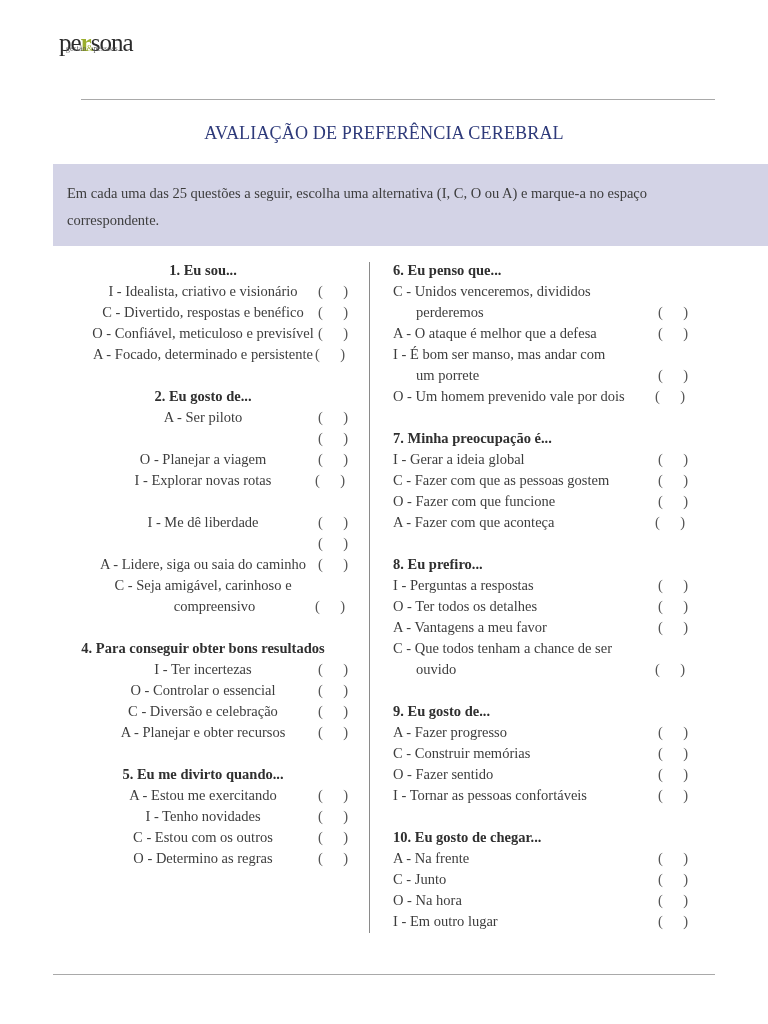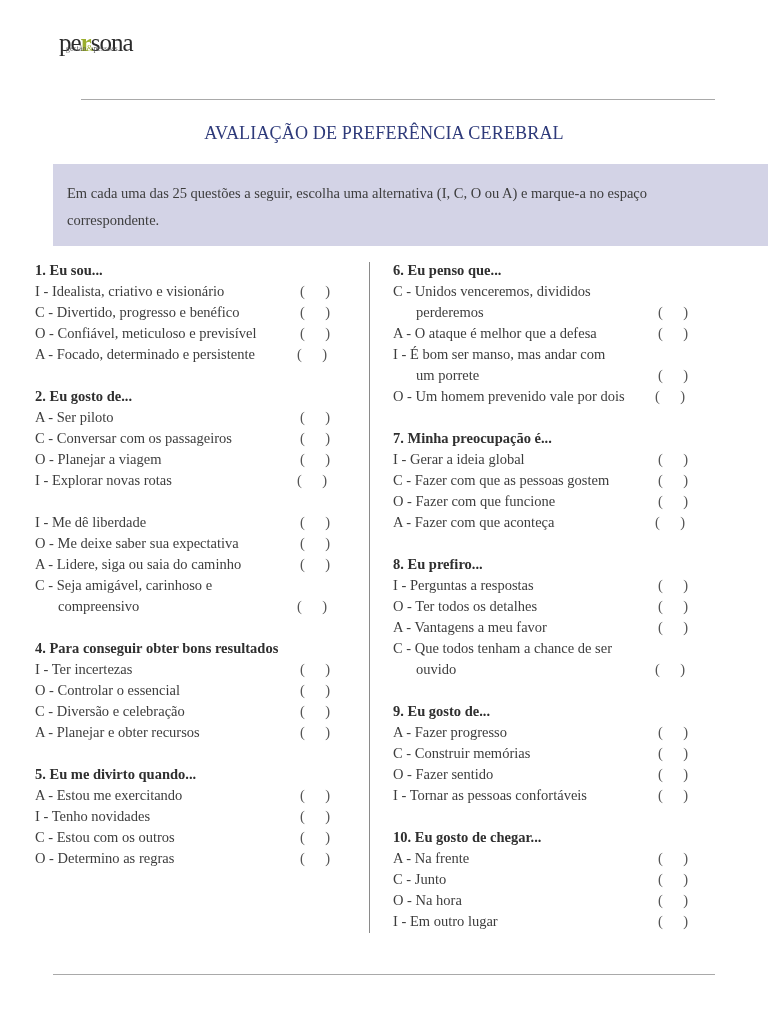--- a/index.html
+++ b/index.html
@@ -104,21 +104,21 @@
       top: 262px;
       width: 0;
       height: 671px;
       border-left: 1.5px solid #8a8a8a;
     }
     
     .col {
       position: absolute;
       top: 260px;
     }
-    .col-left { left: 35px; width: 300px; }
+    .col-left { left: 53px; width: 300px; text-align: center; }
     .col-right { left: 393px; width: 300px; }
 
     .question { margin: 0; }
     .q-title {
       font-weight: bold;
       font-size: 14.5px;
       line-height: 21px;
       color: #2f2f2f;
       white-space: nowrap;
     }
@@ -172,21 +172,21 @@
   <div class="question">
     <div class="q-title">1.  Eu sou...</div>
     <div class="opt">
       <span class="txt">I  - Idealista, criativo e visionário</span>
       <span class="paren">
           <span>(</span>
           <span>)</span>
         </span>
     </div>
     <div class="opt">
-      <span class="txt">C - Divertido, progresso e benéfico</span>
+      <span class="txt">C - Divertido, respostas e benéfico</span>
       <span class="paren">
           <span>(</span>
           <span>)</span>
         </span>
     </div>
     <div class="opt">
       <span class="txt">O - Confiável, meticuloso e previsível</span>
       <span class="paren">
           <span>(</span>
           <span>)</span>
@@ -205,21 +205,20 @@
   <div class="question">
     <div class="q-title">2. Eu gosto  de...</div>
     <div class="opt">
       <span class="txt">A - Ser piloto</span>
       <span class="paren">
           <span>(</span>
           <span>)</span>
         </span>
     </div>
     <div class="opt">
-      <span class="txt">C - Conversar com os passageiros</span>
       <span class="paren">
           <span>(</span>
           <span>)</span>
         </span>
     </div>
     <div class="opt">
       <span class="txt">O - Planejar a viagem</span>
       <span class="paren">
           <span>(</span>
           <span>)</span>
@@ -237,21 +236,20 @@
 
   <div class="question">
     <div class="opt">
       <span class="txt">I  - Me dê liberdade</span>
       <span class="paren">
           <span>(</span>
           <span>)</span>
         </span>
     </div>
     <div class="opt">
-      <span class="txt">O - Me deixe saber sua expectativa</span>
       <span class="paren">
           <span>(</span>
           <span>)</span>
         </span>
     </div>
     <div class="opt">
       <span class="txt">A - Lidere, siga ou saia do caminho</span>
       <span class="paren">
           <span>(</span>
           <span>)</span>

